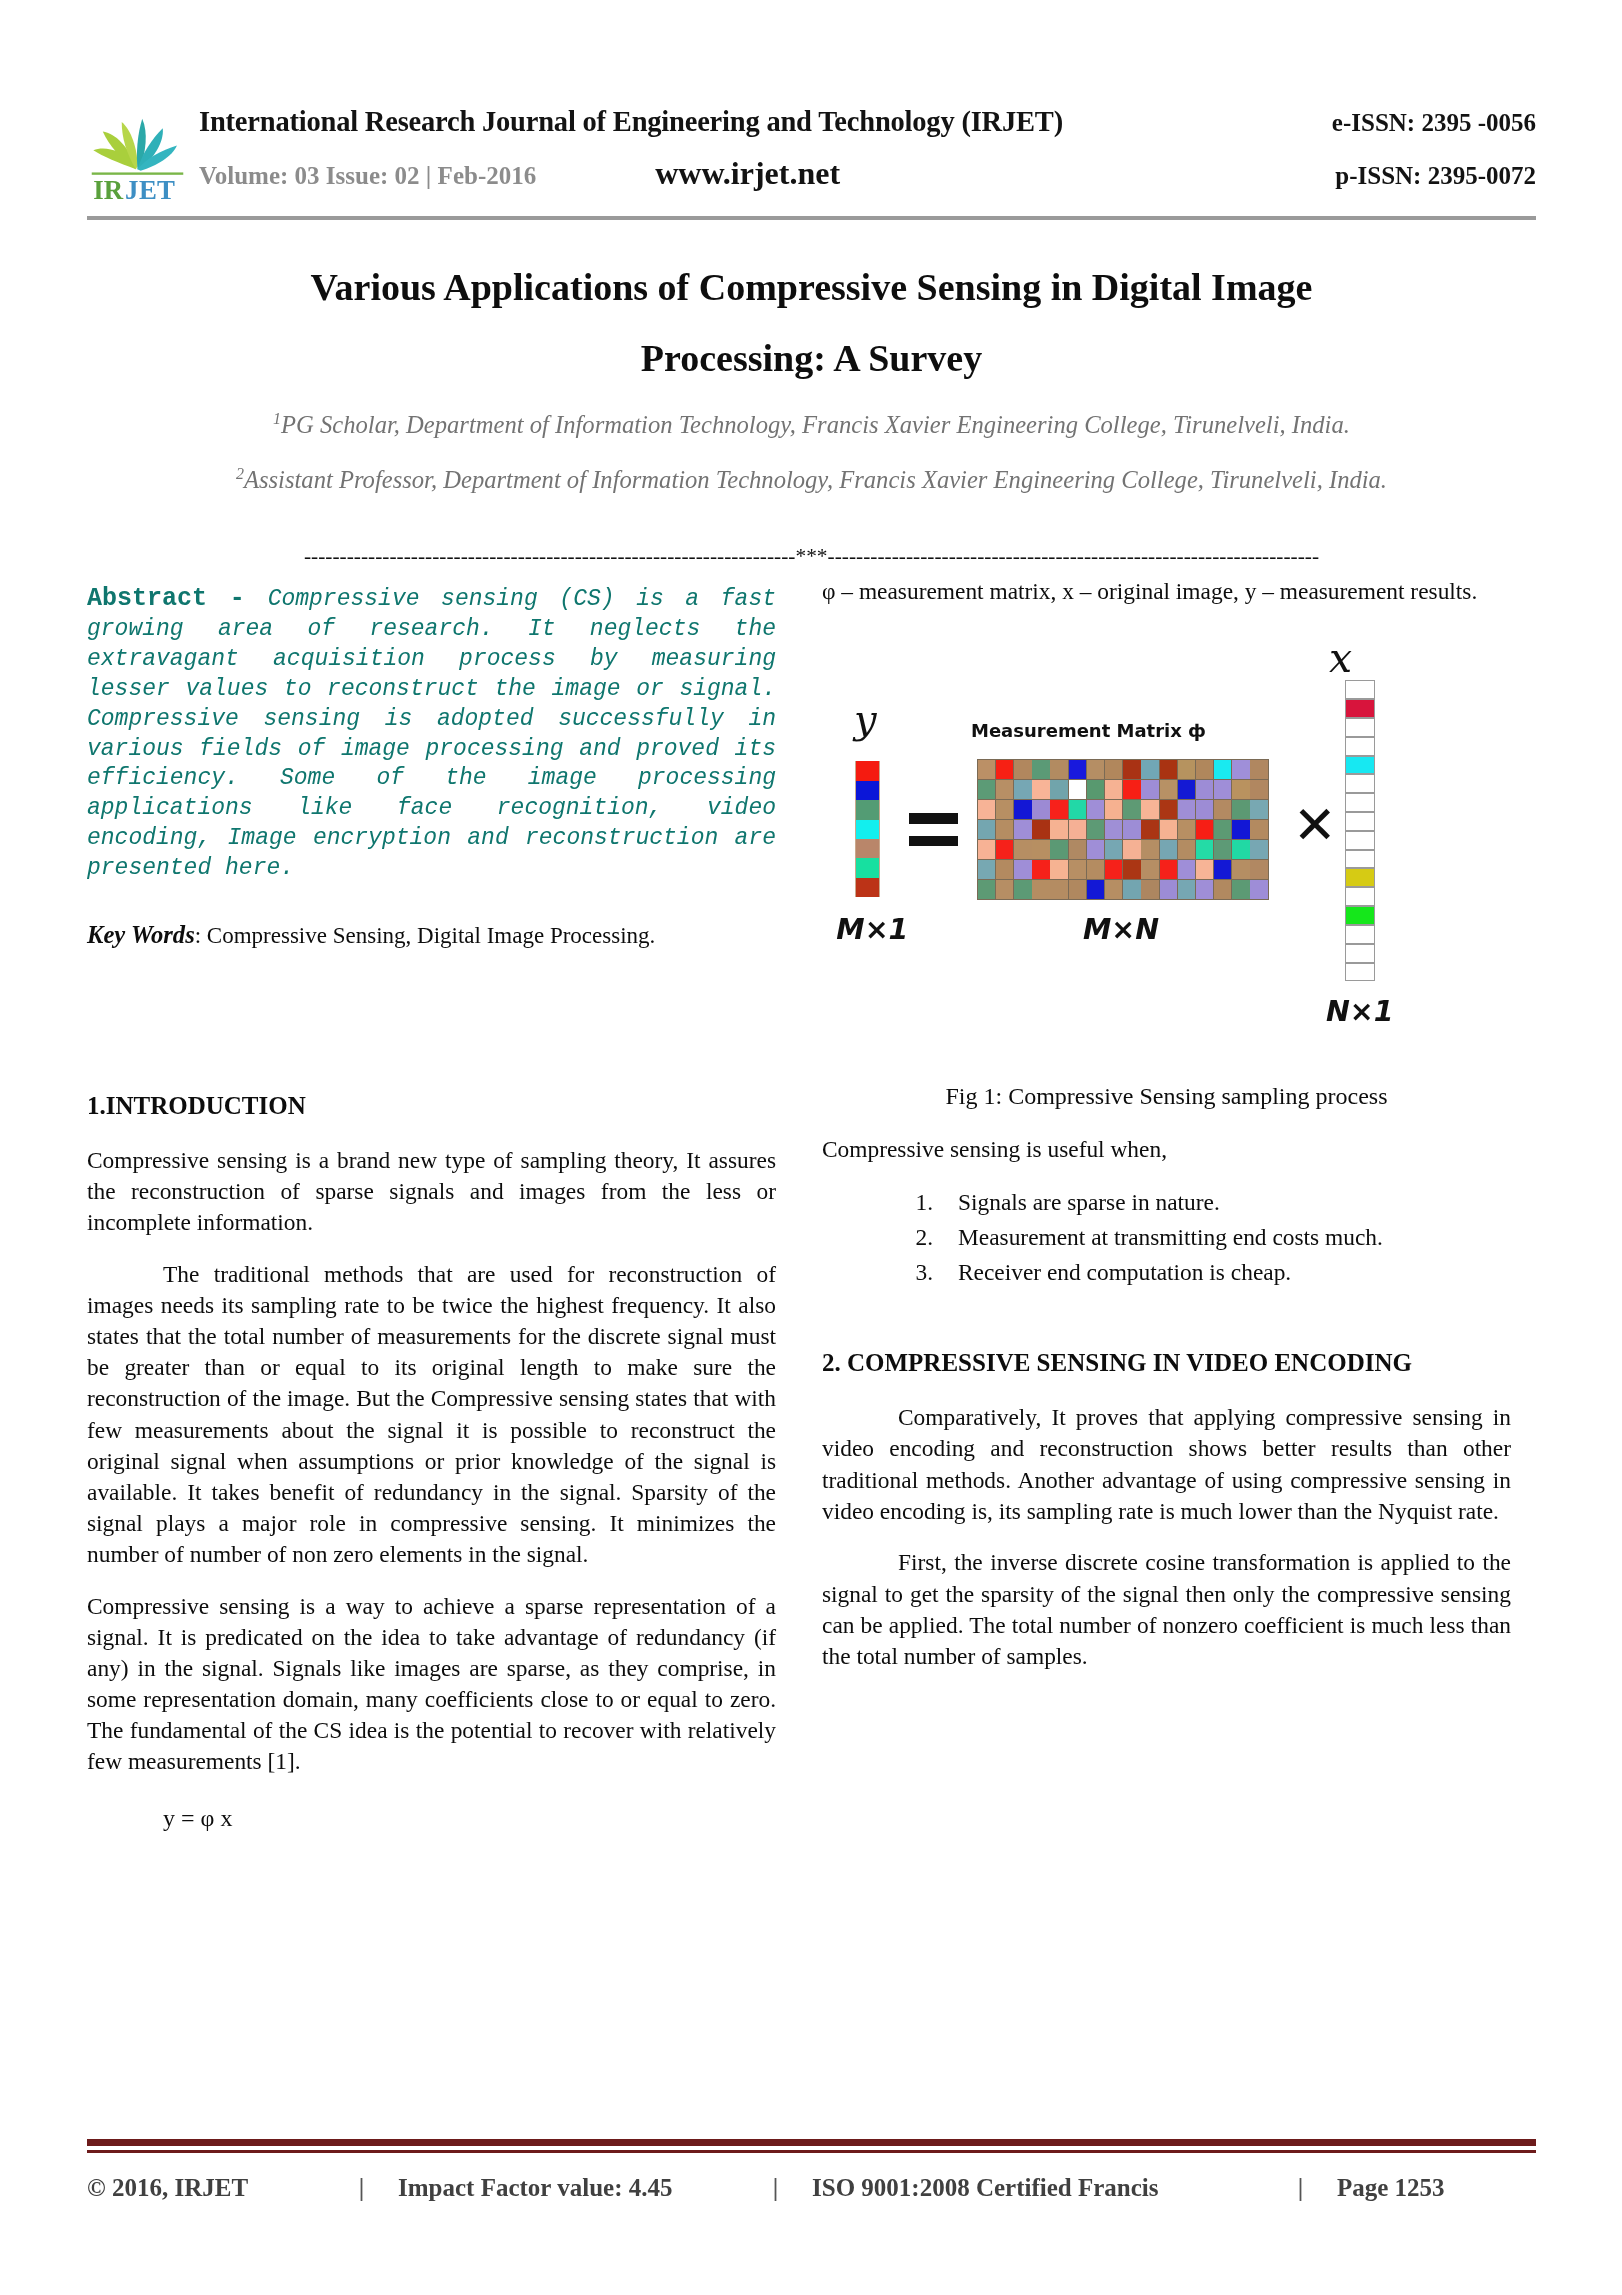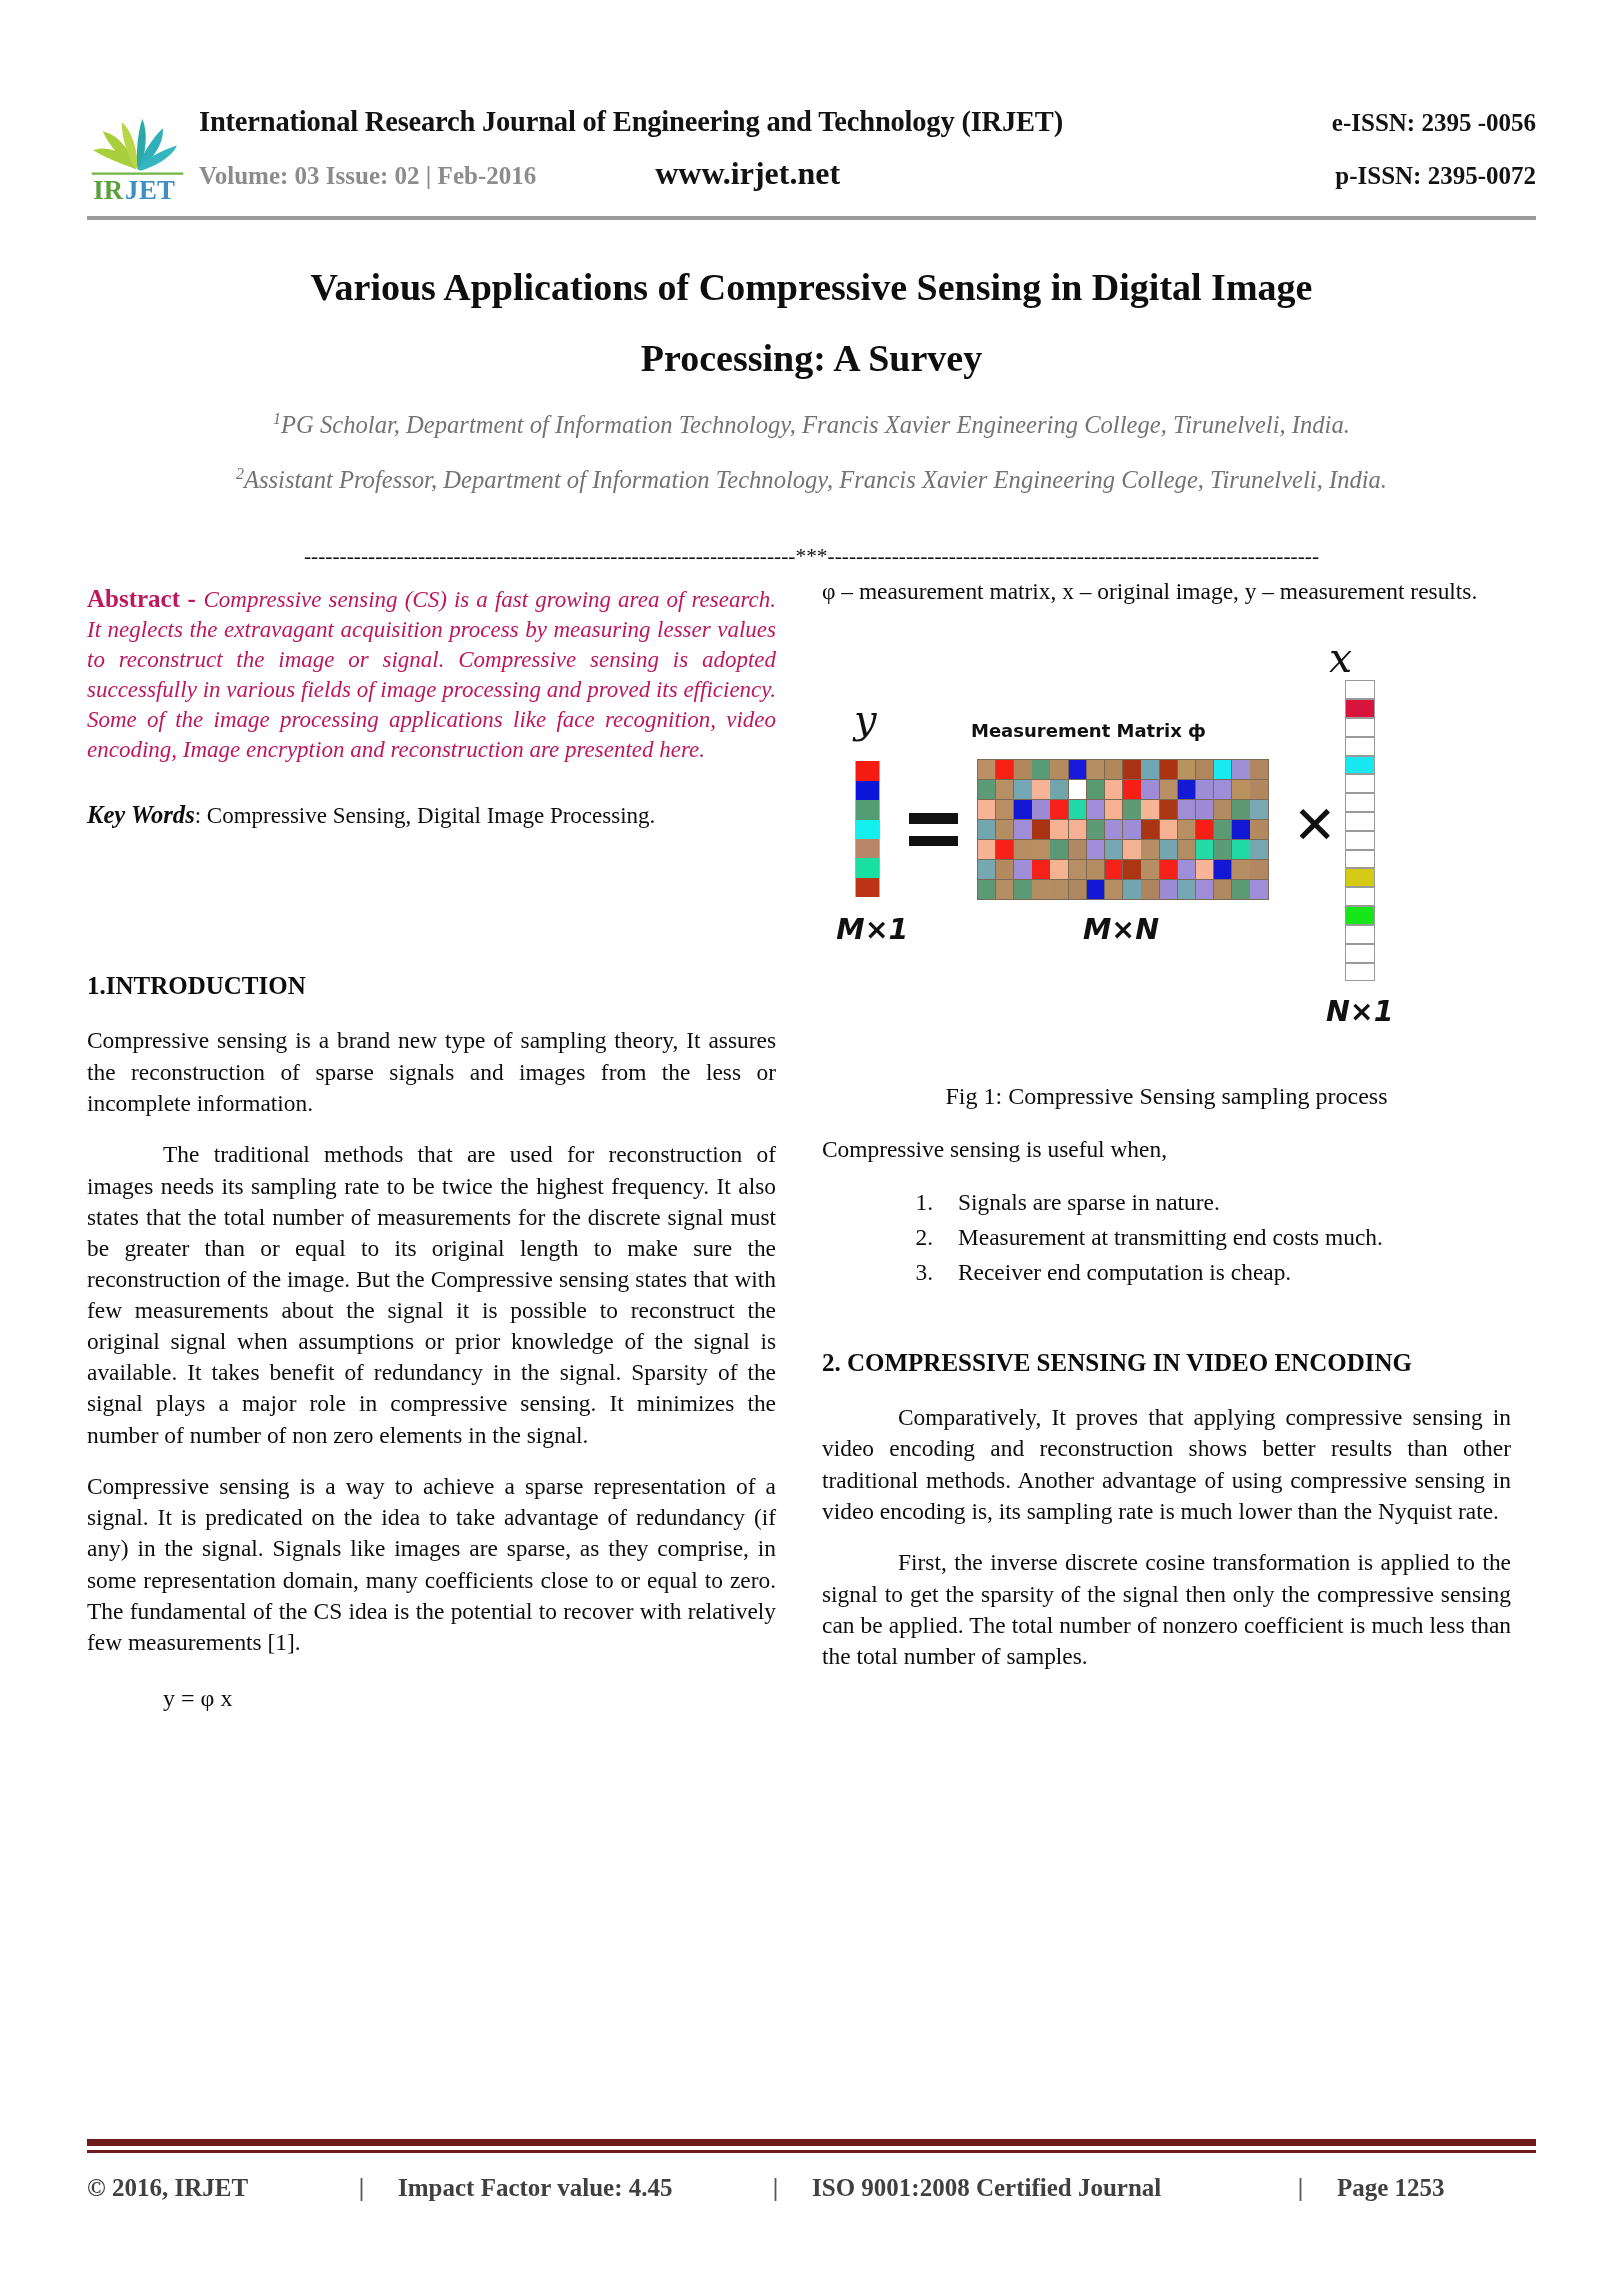--- a/index.html
+++ b/index.html
@@ -159,26 +159,26 @@
     font-size: 23.4px;
     line-height: 1.33;
     text-align: justify;
     color: #0d0d0d;
     margin: 0 0 20.6px 0;
   }
   p.body.indent { text-indent: 76px; }
   p.body.noindent { text-indent: 0; }
 
   p.abstract {
-    font-family: Liberation Serif, serif;
+    font-family: Liberation Mono, monospace;
     font-style: italic;
     font-size: 23px;
     line-height: 1.30;
     text-align: justify;
-    color: #be185d;
+    color: #0f766e;
     margin: 6.3px 0 0 0;
   }
   p.abstract .lbl {
     font-style: normal;
     font-weight: bold;
     font-size: 25px;
   }
   p.keywords {
     font-family: "Liberation Serif", serif;
     font-size: 23px;
@@ -593,20 +593,20 @@
   </div>
 
   <div class="footer">
     <div class="footer-rule-top"></div>
     <div class="footer-rule-bot"></div>
     <div class="footer-row">
       <span class="f-copy">© 2016, IRJET</span>
       <span class="f-sep">|</span>
       <span class="f-impact">Impact Factor value: 4.45</span>
       <span class="f-sep">|</span>
-      <span class="f-iso">ISO 9001:2008 Certified Journal</span>
+      <span class="f-iso">ISO 9001:2008 Certified Francis</span>
       <span class="f-sep">|</span>
       <span class="f-page">Page 1253</span>
     </div>
   </div>
 
 </div>
 
 
 </body></html>

